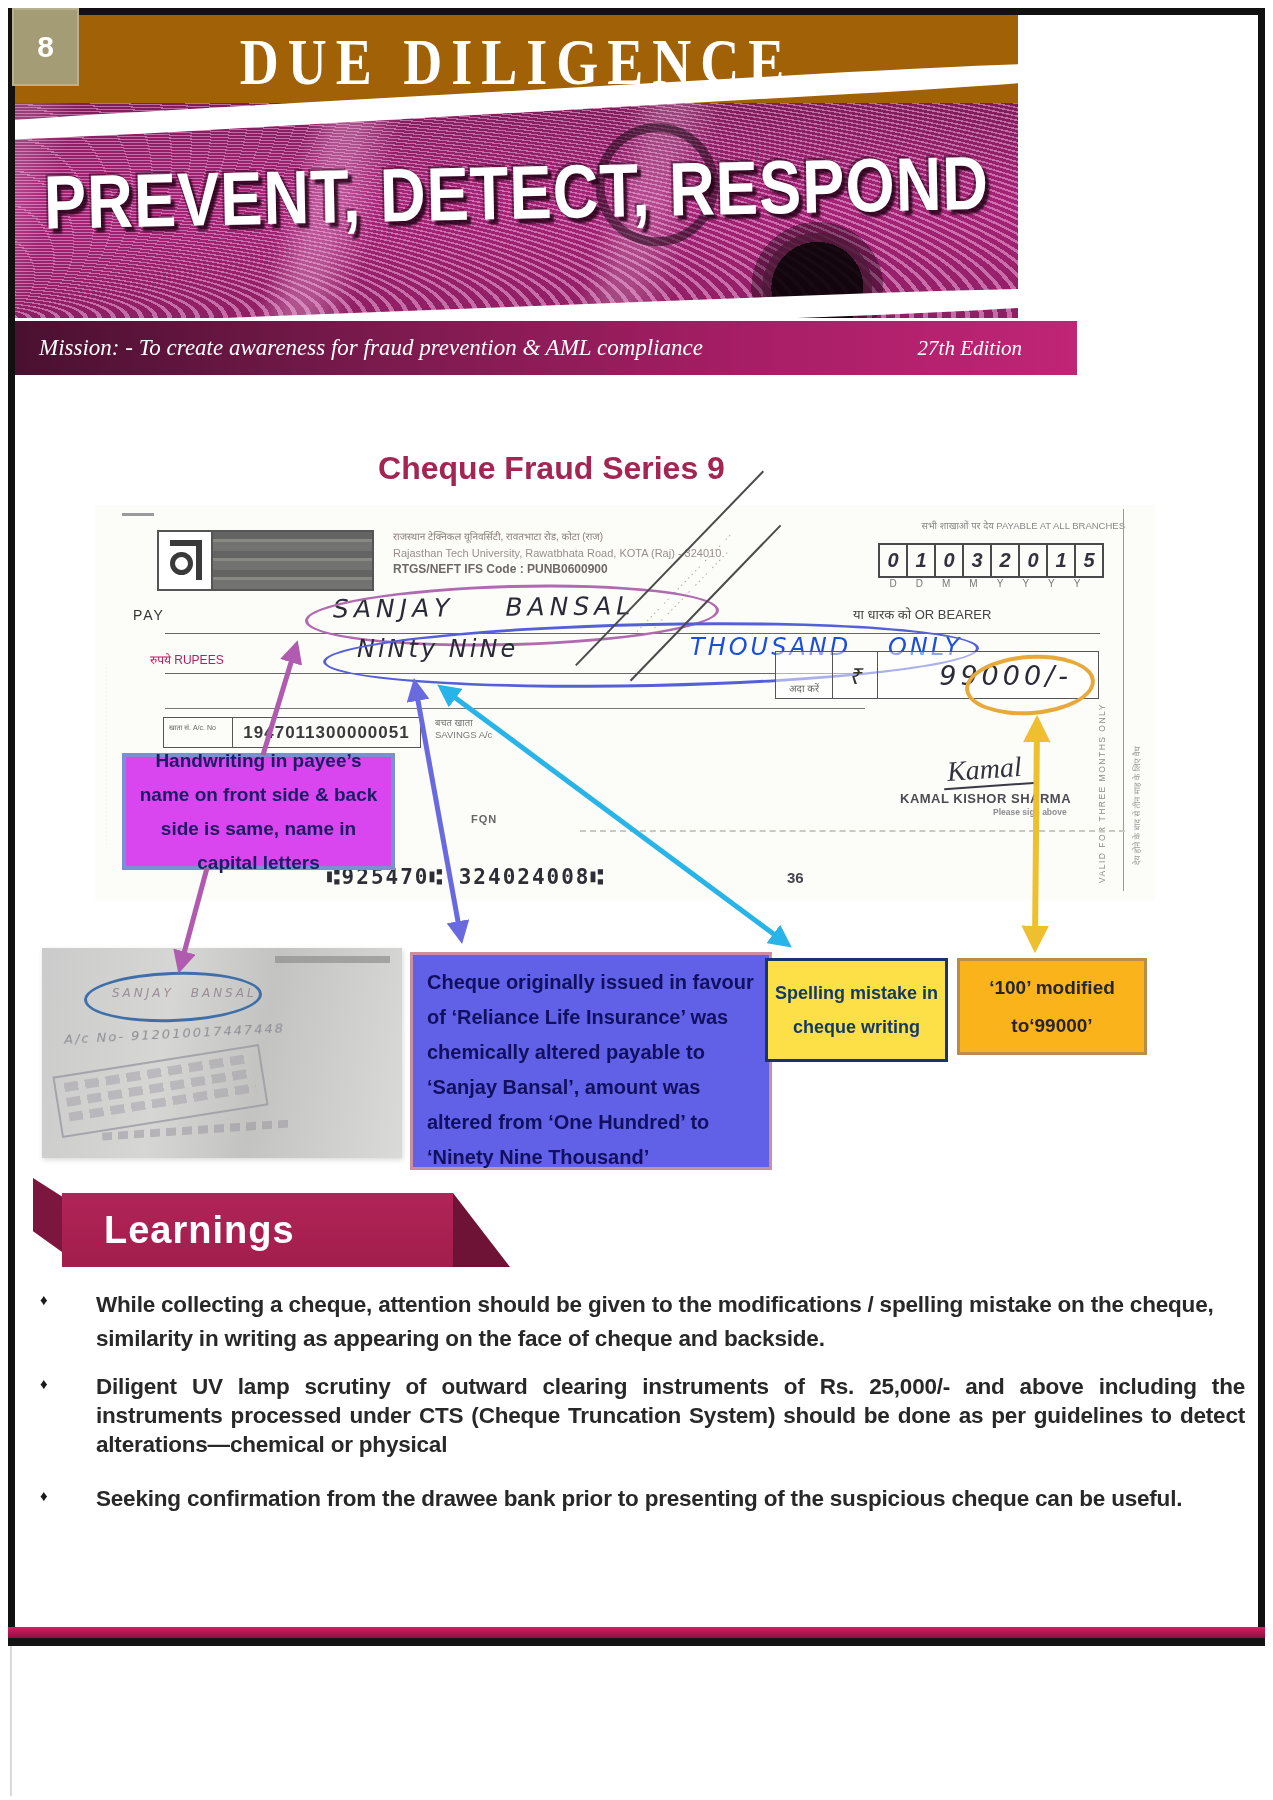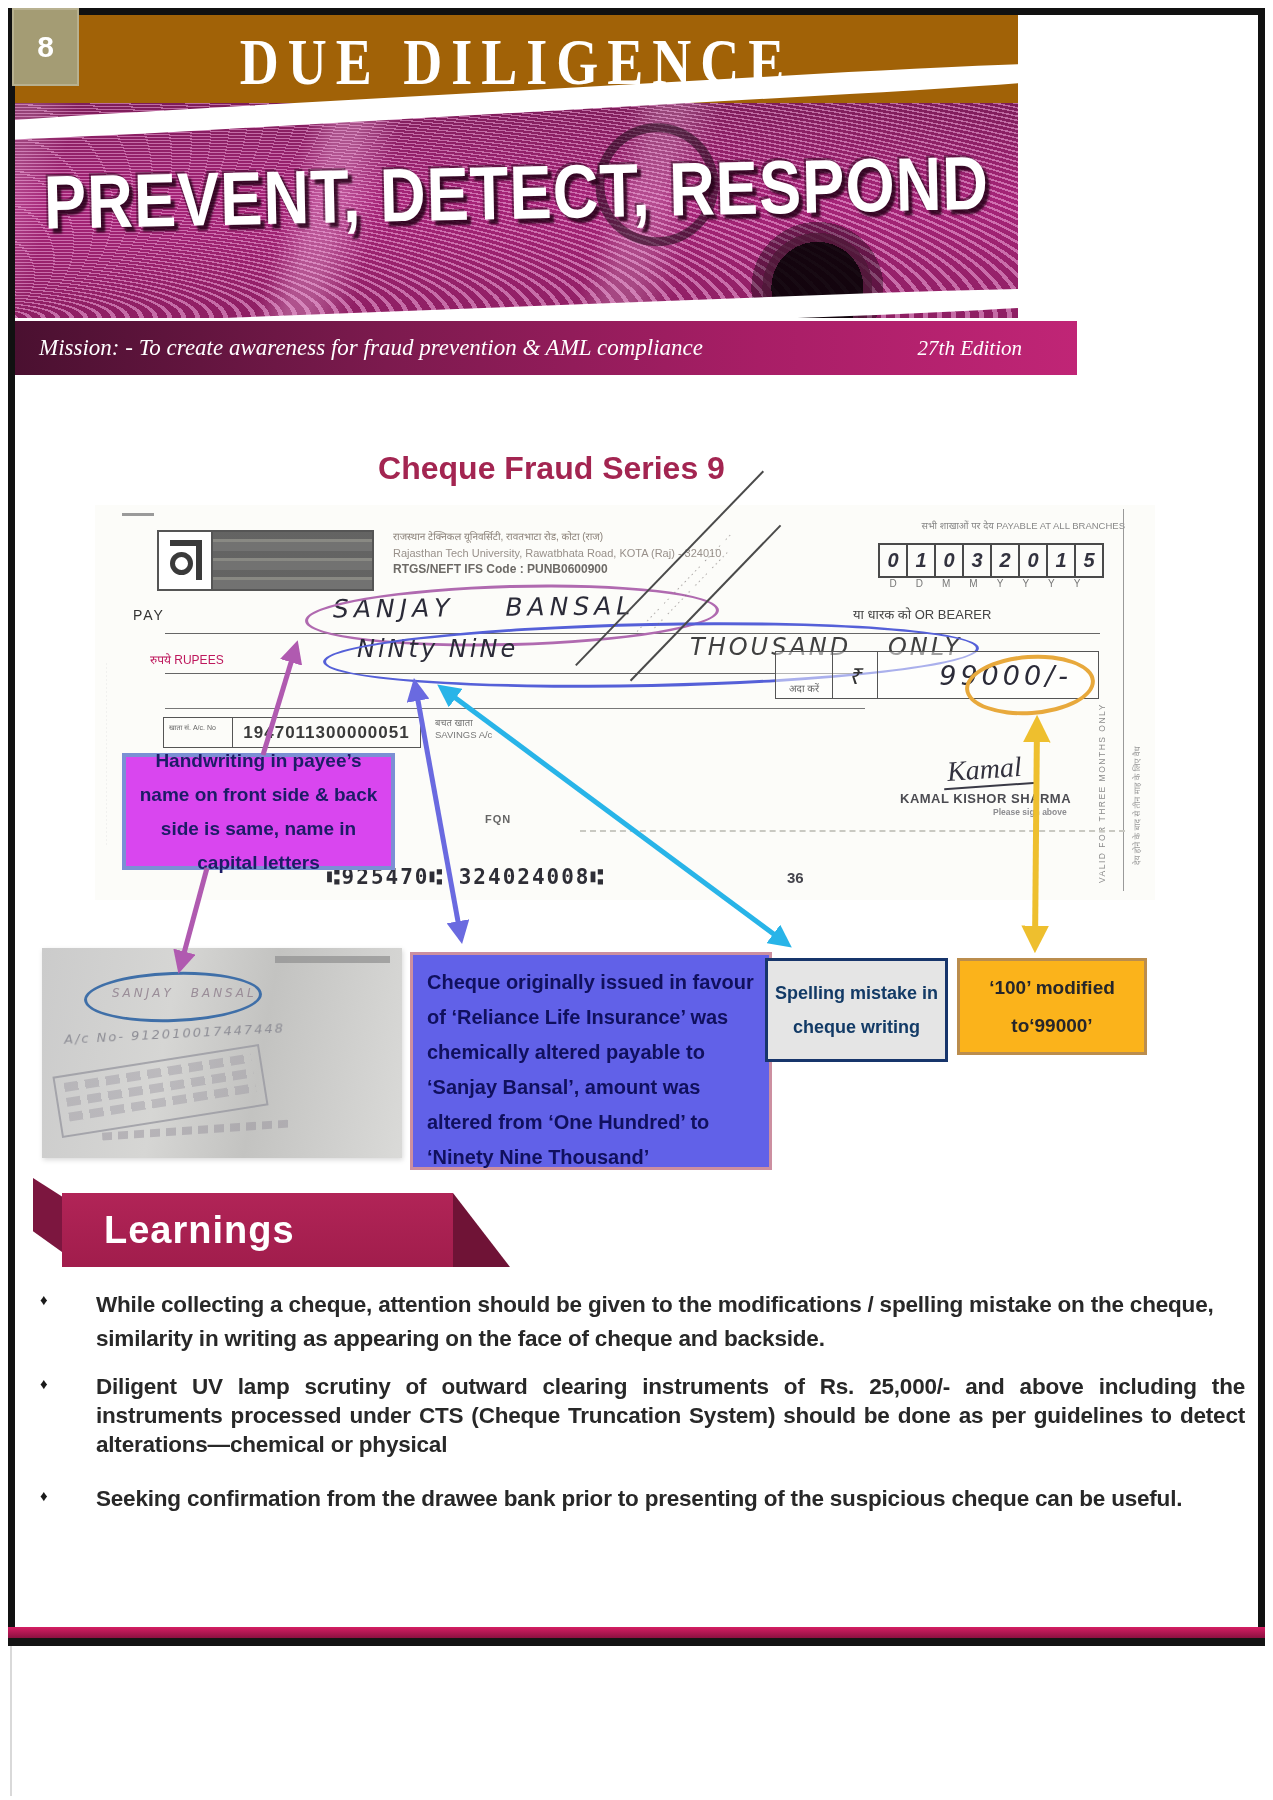--- a/index.html
+++ b/index.html
@@ -77,53 +77,53 @@
   .line1{position:absolute;left:70px;top:128px;width:935px;border-top:1.5px solid #666;}
   .payee-hand{position:absolute;left:238px;top:88px;font-size:25px;color:#2b2b38;letter-spacing:5px;word-spacing:38px;
               font-style:italic;transform:rotate(-.6deg);}
   .hand{font-family:"DejaVu Sans",sans-serif;}
   .ellipse{position:absolute;border-radius:50%;}
   .el-payee{left:210px;top:80px;width:408px;height:55px;border:3px solid #b06ab0;transform:rotate(-1.5deg);}
   .bearer{position:absolute;left:758px;top:100px;font-size:13px;color:#444;}
   .rupees-label{position:absolute;left:55px;top:146px;font-size:12px;color:#be185d;}
   .line2{position:absolute;left:70px;top:168px;width:700px;border-top:1.5px solid #666;}
   .words-hand{position:absolute;left:262px;top:130px;font-size:24px;color:#2b2b38;letter-spacing:3px;font-style:italic;}
-  .words2{position:absolute;left:595px;top:128px;font-size:24px;color:#404040;letter-spacing:3px;font-style:italic;word-spacing:26px;}
+  .words2{position:absolute;left:595px;top:128px;font-size:24px;color:#1d4ed8;letter-spacing:3px;font-style:italic;word-spacing:26px;}
   .el-words{left:228px;top:118px;width:650px;height:58px;border:3.5px solid #5560d8;transform:rotate(-1.2deg);}
   .line3{position:absolute;left:70px;top:203px;width:700px;border-top:1.2px solid #777;}
   .amt-box{position:absolute;left:680px;top:146px;width:322px;height:46px;border:1.5px solid #555;display:flex;background:rgba(255,255,255,.5);}
   .amt-hi{width:56px;border-right:1.5px solid #555;font-size:10px;color:#666;display:flex;align-items:flex-end;justify-content:center;padding-bottom:3px;filter:blur(.3px);}
   .amt-cur{width:44px;border-right:1.5px solid #555;display:flex;align-items:center;justify-content:center;font-size:22px;color:#333;font-style:italic;}
   .amt-fig{flex:1;display:flex;align-items:center;justify-content:flex-end;padding-right:26px;
            font-size:27px;font-style:italic;color:#2b2b38;letter-spacing:4px;}
   .el-amt{left:870px;top:150px;width:122px;height:52px;border:4px solid #e8a93c;transform:rotate(-4deg);}
   .acct-box{position:absolute;left:68px;top:212px;width:256px;height:29px;border:1.5px solid #555;display:flex;}
   .acct-label{width:60px;border-right:1.5px solid #555;font-size:7px;color:#666;line-height:9px;padding:5px 3px 0 5px;}
   .acct-num{flex:1;display:flex;align-items:center;justify-content:center;font-weight:bold;font-size:17px;color:#3a3a3a;letter-spacing:1px;}
   .savings{position:absolute;left:340px;top:212px;font-size:9.5px;color:#777;line-height:12px;}
-  .fqn{position:absolute;left:390px;top:308px;font-size:11px;font-weight:bold;color:#666;letter-spacing:1px;}
+  .fqn{position:absolute;left:376px;top:308px;font-size:11px;font-weight:bold;color:#666;letter-spacing:1px;}
   .stamp{position:absolute;left:470px;top:150px;width:270px;transform:rotate(-46deg);transform-origin:left top;}
   .stamp .sline{border-top:2.5px solid #4a4a4a;margin:14px 0;}
   .stamp .stext{font-size:9px;color:#77706e;letter-spacing:2px;filter:blur(.6px);text-align:center;}
   .sig-script{position:absolute;left:848px;top:248px;font-family:"Liberation Serif",serif;font-style:italic;
               font-size:28px;color:#33323e;border-bottom:2px solid #3a3a46;transform:rotate(-4deg);padding:0 14px 0 4px;}
   .sig-name{position:absolute;left:805px;top:286px;font-size:13px;font-weight:bold;color:#4c4c52;letter-spacing:.5px;}
   .sig-note{position:absolute;left:898px;top:302px;font-size:8.5px;font-weight:bold;color:#8c8c90;}
   .perf{position:absolute;left:485px;top:325px;width:545px;border-top:2px dashed #c9c9c2;}
   .micr{position:absolute;left:232px;top:360px;font-family:"DejaVu Sans Mono",monospace;font-weight:bold;
         font-size:21px;color:#2e2e36;letter-spacing:2px;}
   .micr-extra{position:absolute;left:692px;top:364px;font-family:Liberation Sans, sans-serif;font-weight:bold;font-size:15px;color:#44444c;}
 
   
   .box{box-sizing:border-box;font-weight:bold;z-index:30;}
   .box-purple{left:122px;top:753px;width:273px;height:117px;background:#d946ef;border:4px solid #7b8fd4;
               color:#1c1c66;font-size:19px;display:flex;align-items:center;text-align:center;line-height:34px;padding:2px 8px;}
   .box-blue{left:410px;top:952px;width:362px;height:218px;background:#6161e8;border:3px solid #cc8fa0;
             color:#10105e;font-size:20px;line-height:35px;padding:10px 14px;}
-  .box-cyan{left:765px;top:958px;width:183px;height:104px;background:#e5e5e5;border:3px solid #17356b;
+  .box-cyan{left:765px;top:958px;width:183px;height:104px;background:#fde047;border:3px solid #17356b;
             color:#123a66;font-size:18px;display:flex;align-items:center;text-align:center;line-height:34px;padding:0 6px;}
   .box-orange{left:957px;top:958px;width:190px;height:97px;background:#fbb31b;border:3px solid #bb8d4d;
             color:#26262a;font-size:19px;display:flex;align-items:center;text-align:center;line-height:38px;padding:0 14px;}
 
   
   .backside{left:42px;top:948px;width:360px;height:210px;
       background:linear-gradient(100deg,#cbcbcb,#d6d6d4 35%,#c3c3c1 60%,#dadad8);box-shadow:1px 2px 5px rgba(0,0,0,.15);}
   .bk-smudge{position:absolute;right:12px;top:8px;width:115px;height:7px;background:#8f8f8f;opacity:.7;}
   .bk-ellipse{position:absolute;left:42px;top:24px;width:172px;height:44px;border:3px solid #3f6fa8;border-radius:50%;transform:rotate(-2deg);}
   .bk-name{position:absolute;left:70px;top:38px;font-size:12px;color:#9a8d98;letter-spacing:3px;word-spacing:10px;font-style:italic;}

